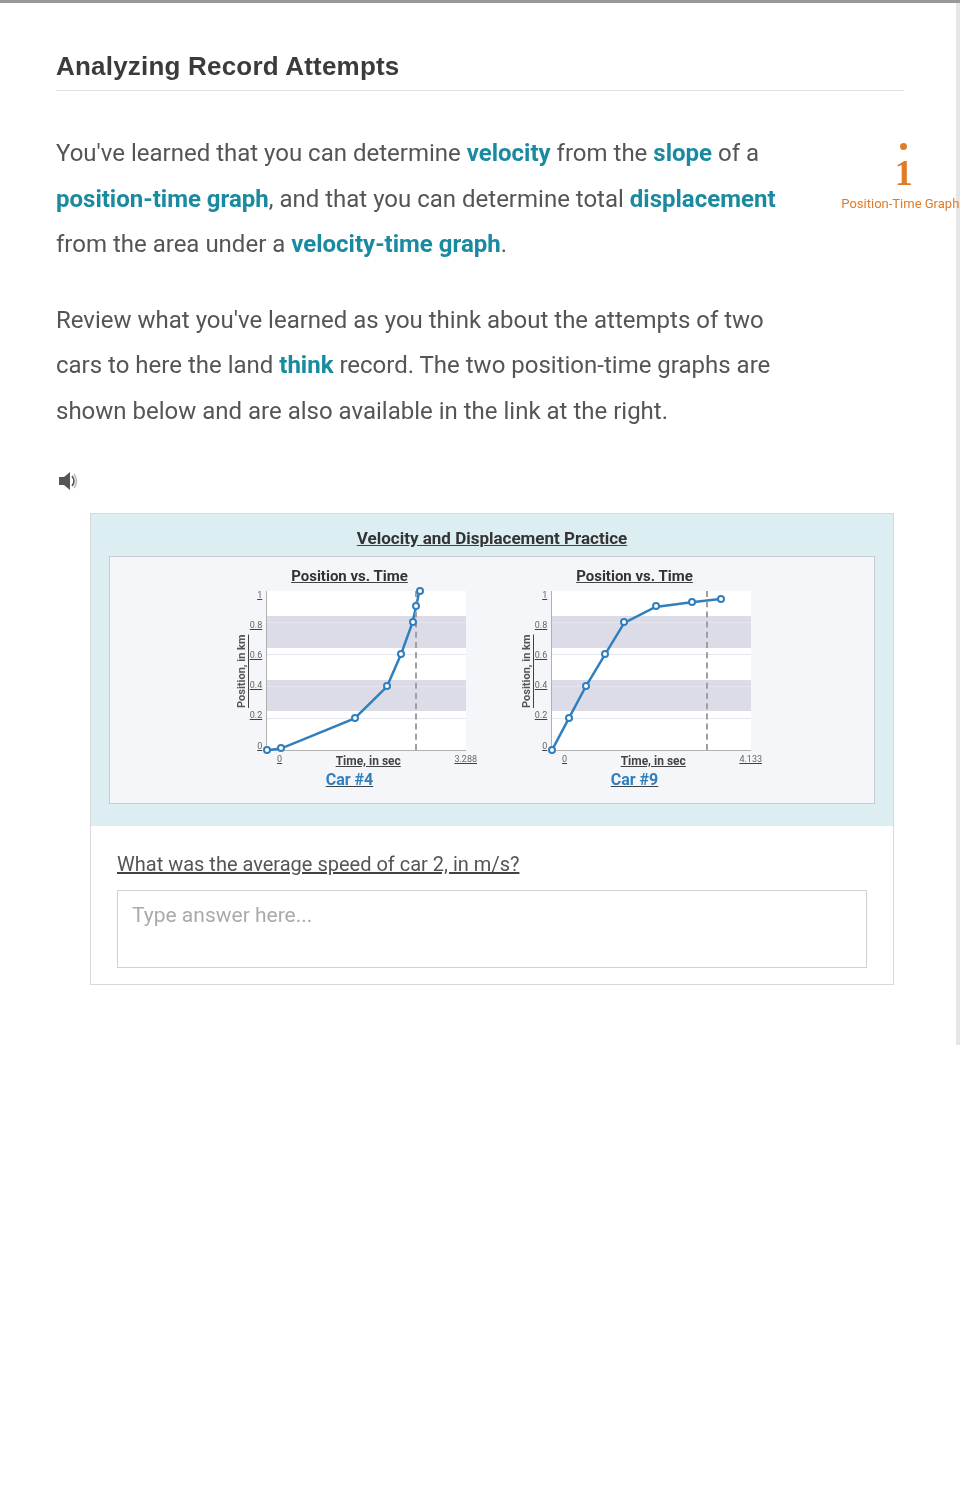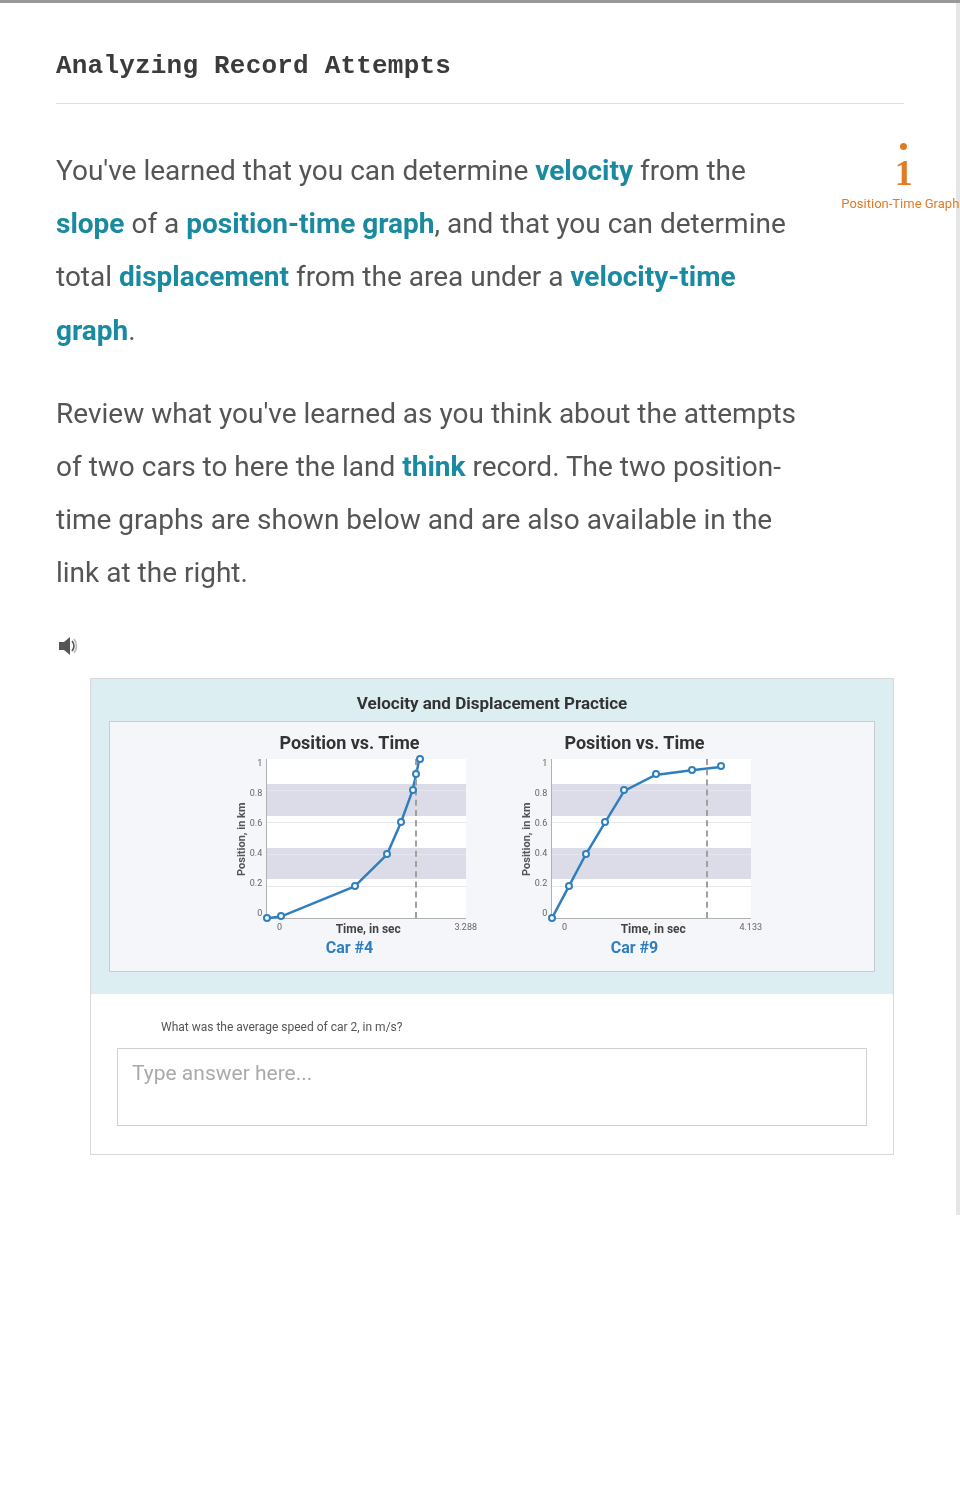--- a/index.html
+++ b/index.html
@@ -9,34 +9,34 @@
     color: #424242;
     background: #fff;
     width: 960px;
     border-top: 3px solid #999;
   }
   .page {
     padding: 48px 56px 60px 56px;
     position: relative;
   }
   h1.title {
-    font-family: Liberation Mono, monospace;
+    font-family: Liberation Sans, sans-serif;
     font-weight: 700;
     font-size: 26px;
     color: #3b3b3b;
-    margin: 0 0 22px 0;
+    margin: 0 0 8px 0;
     letter-spacing: 0.2px;
   }
   hr.rule {
     border: none;
     border-top: 1px solid #e0e0e0;
     margin: 0 0 40px 0;
   }
   .body-text {
-    font-size: 28px;
+    font-size: 24px;
     line-height: 1.9;
     color: #555;
     max-width: 740px;
   }
   .body-text p { margin: 0 0 30px 0; }
   .term {
     color: #1a8aa0;
     font-weight: 700;
   }
   .audio-icon {
@@ -72,21 +72,22 @@
     border-radius: 50%;
     margin: 0 auto 1px auto;
   }
 
   
   .card {
     border: 1px solid #d9d9d9;
     margin-left: 34px;
     margin-right: 10px;
     background: #fff;
-    padding-bottom: 20px;
+    padding-bottom: 8px;
+    text-decoration: underline;
   }
   .figure-panel {
     background: #dceef2;
     margin: 0;
     padding: 14px 18px 22px 18px;
   }
   .figure-title {
     text-align: center;
     font-weight: 700;
     font-size: 17px;
@@ -102,21 +103,21 @@
     padding: 10px 20px 14px 20px;
   }
   .chart-block {
     width: 255px;
     display: flex;
     flex-direction: column;
     align-items: center;
   }
   .chart-subtitle {
     font-weight: 700;
-    font-size: 18px;
+    font-size: 15px;
     color: #333;
     margin-bottom: 6px;
   }
   .axis-row { display: flex; }
   .ylabel {
     writing-mode: vertical-rl;
     transform: rotate(180deg);
     font-weight: 700;
     font-size: 11px;
     color: #555;
@@ -186,24 +187,23 @@
     font-size: 16px;
     color: #2f7fbf;
     text-align: center;
     margin-top: 2px;
   }
 
   .question-area {
     padding: 26px 26px 4px 26px;
   }
   .question-text {
-    font-size: 12px;
+    font-size: 20px;
     color: #555;
     margin-bottom: 14px;
-    margin-left: 44px;
   }
   .answer-box {
     width: 100%;
     min-height: 78px;
     border: 1px solid #d0d0d0;
     font-size: 21px;
     font-family: inherit;
     padding: 12px 14px;
     color: #555;
     resize: none;

